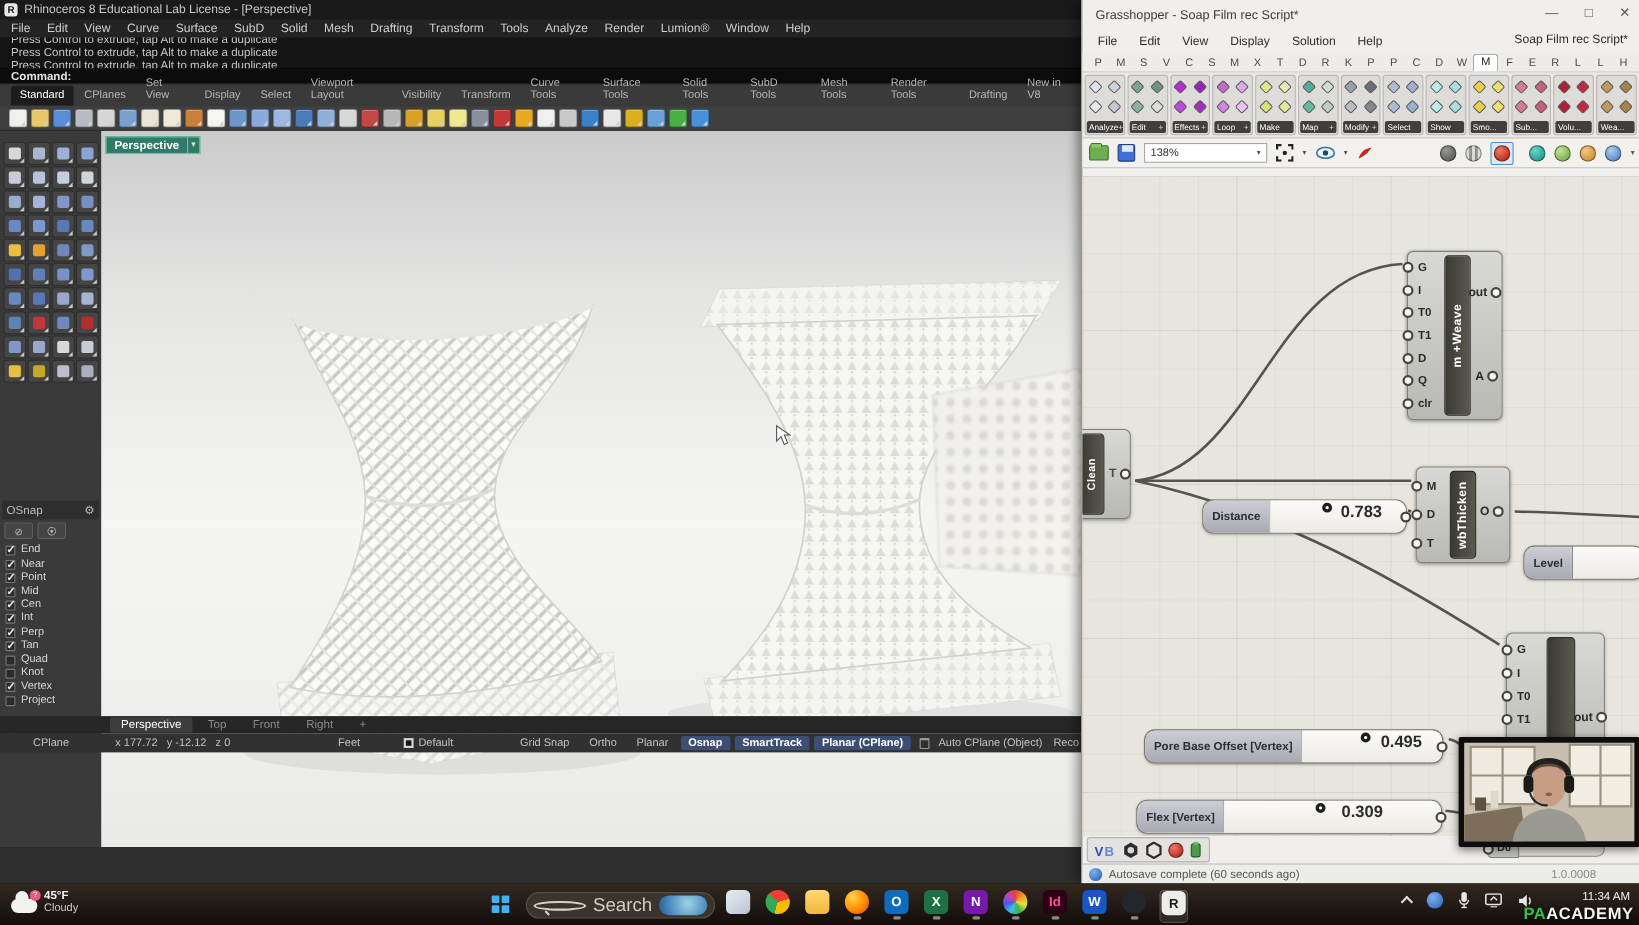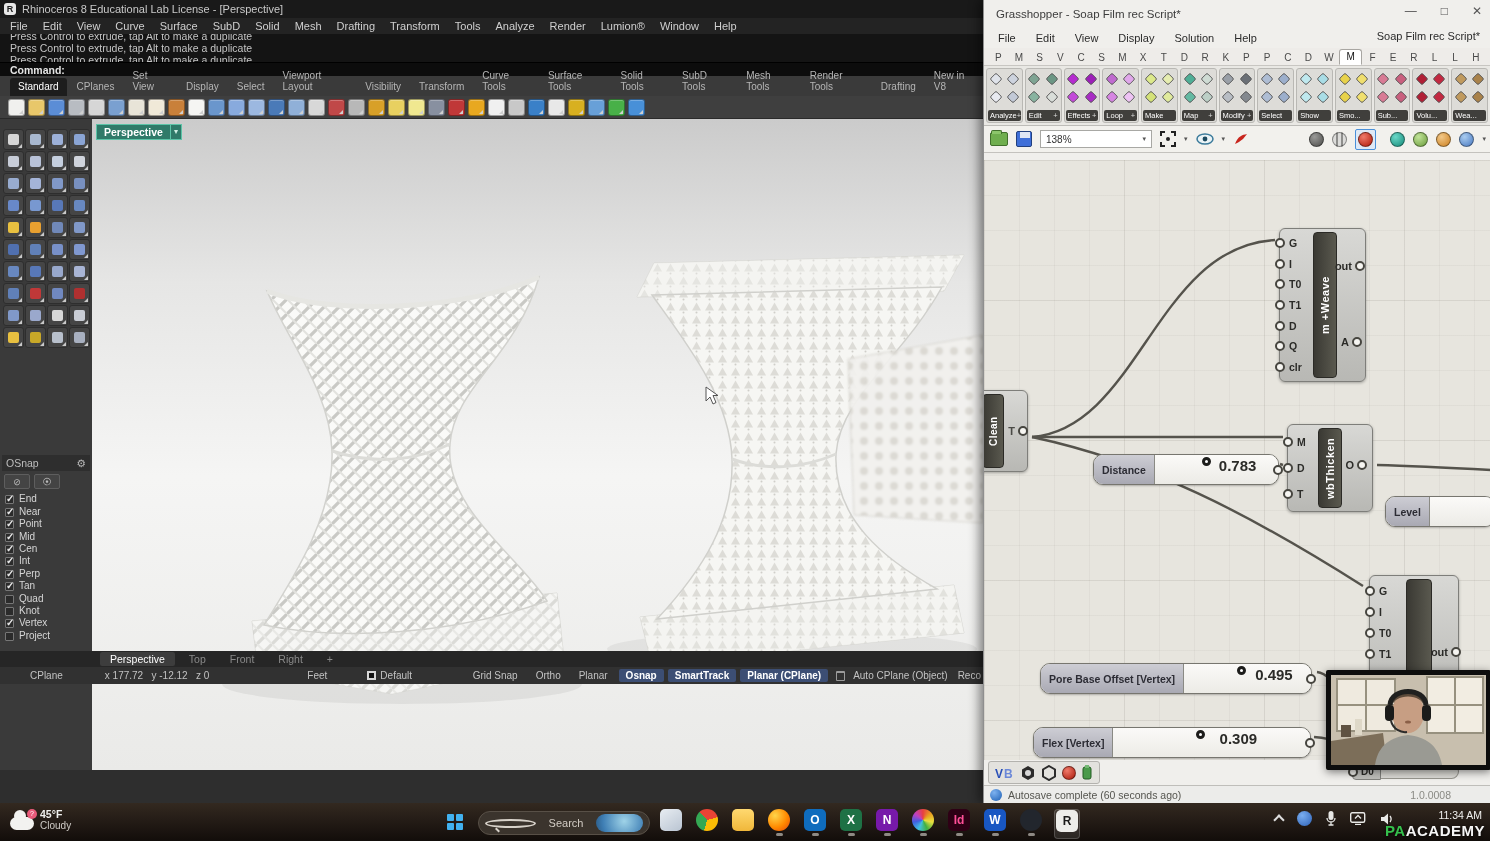--- a/index.html
+++ b/index.html
@@ -123,21 +123,21 @@
   .cloud { width:24px; height:13px; background:#f2f2f0; border-radius:10px; position:relative; margin-top:8px; }
   .cloud::before { content:""; position:absolute; left:4px; top:-7px; width:12px; height:12px; background:#f2f2f0; border-radius:50%; }
   .cloud::after { content:"?"; position:absolute; right:-3px; top:-8px; width:10px; height:10px; background:#e85a7a; color:#fff; border-radius:50%; font-size:7px; text-align:center; line-height:10px; }
   #weather .wtxt div:first-child { color:#f0f0ee; font-size:10.5px; font-weight:bold; }
   #weather .wtxt div:last-child { color:#cfcbc6; font-size:10px; }
   #winbtn { position:absolute; left:447px; top:11px; width:16px; height:16px; display:grid; grid-template-columns:7px 7px; gap:2px; }
   #winbtn i { background:#41b1ef; display:block; height:7px; border-radius:1px; }
   #searchpill { position:absolute; left:478px; top:8px; width:172px; height:24px; background:#3b342d; border:1px solid #585047; border-radius:12px; display:flex; align-items:center; padding:0 6px; gap:6px; }
   .mag { width:9px; height:9px; border:2px solid #d8d2ca; border-radius:50%; position:relative; flex:none; }
   .mag::after { content:""; position:absolute; left:8px; top:8px; width:5px; height:2px; background:#d8d2ca; transform:rotate(45deg); }
-  #searchpill span { color:#d2ccc4; font-size:11px; flex:1;text-align:center; }
+  #searchpill span { color:#d2ccc4; font-size:17px; flex:1;text-align:center; }
   .sp-img { width:32px; height:18px; border-radius:9px; background:radial-gradient(circle at 60% 40%,#9fd3e8,#3f7fb5 70%,#2a5a86); flex:none; }
   #apps { position:absolute; left:658px; top:6px; display:flex; gap:10px; align-items:center; }
   .app { width:26px; height:30px; display:flex; flex-direction:column; align-items:center; position:relative; }
   .app .ic { width:22px; height:22px; border-radius:5px; display:flex; align-items:center; justify-content:center; color:#fff; font-weight:bold; font-size:12px; }
   .app .run { width:7px; height:3px; background:#8e8a84; border-radius:2px; margin-top:2px; }
   .app.active { background:rgba(255,255,255,.1); border:1px solid rgba(255,255,255,.18); border-radius:4px; }
   .app.active .run { width:14px; background:#6cb2ff; }
   #tray { position:absolute; right:96px; top:8px; display:flex; gap:14px; align-items:center; color:#e4e4e2; }
   #tray svg { display:block; }
   .chev { width:8px; height:8px; border-left:2px solid #ddd; border-top:2px solid #ddd; transform:rotate(45deg); margin-top:3px; }

